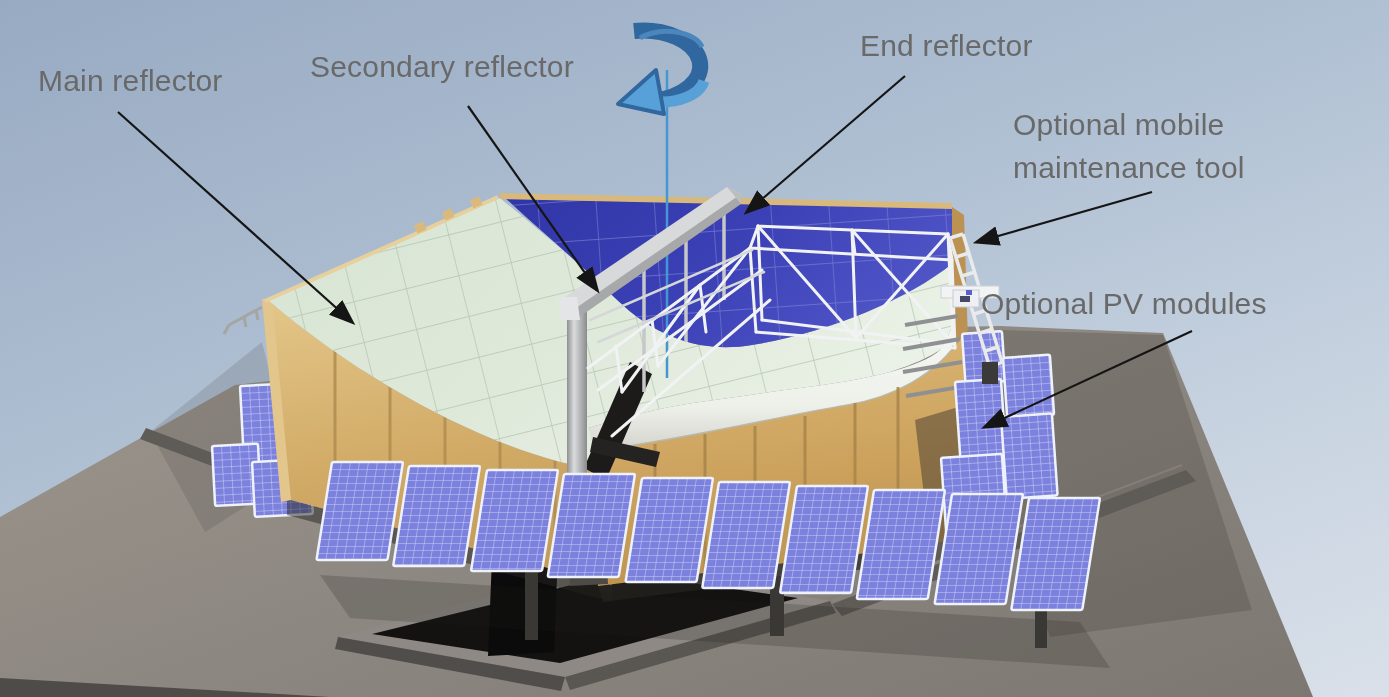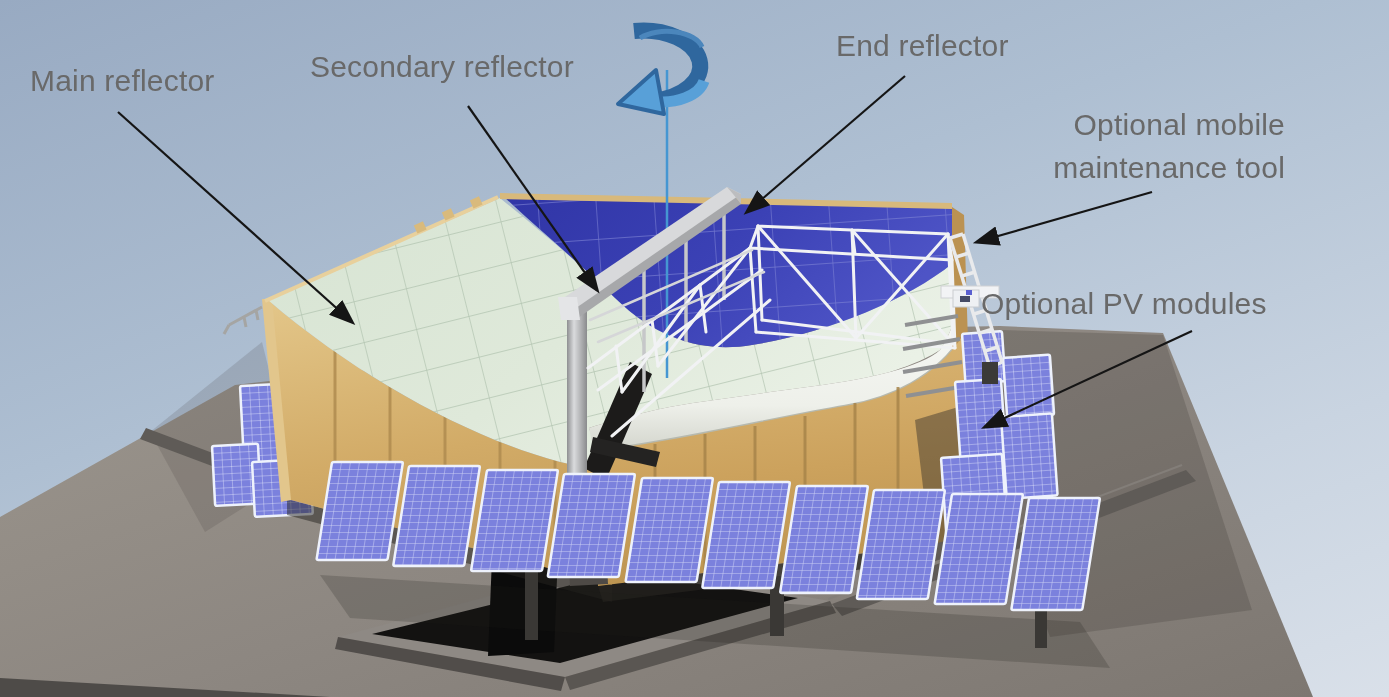--- a/index.html
+++ b/index.html
@@ -14,21 +14,21 @@
   .label{
     position:absolute;
     z-index:5;
     color:#696969;
     font-size:30px;
     line-height:1.42;
     white-space:nowrap;
     letter-spacing:.2px;
     user-select:none;
   }
-  .label.wrap{white-space:normal;width:272px;text-align:right;}
+  .label.wrap{white-space:normal;width:272px;}
 </style>
 </head>
 <body>
 
 <div class="stage">
 
 <svg width="1389" height="697" viewBox="0 0 1389 697">
   <defs>
     <linearGradient id="groundGrad" x1="0" y1="0.2" x2="1" y2="1">
       <stop offset="0" stop-color="#99938b"></stop>
@@ -340,19 +340,19 @@
 
   <g fill="none">
     <line x1="118" y1="112" x2="352" y2="322" stroke-width="2.2" marker-end="url(#arrowhead)" stroke="#151515"></line>
     <line x1="468" y1="106" x2="597" y2="290" stroke-width="2.2" marker-end="url(#arrowhead)" stroke="#151515"></line>
     <line x1="905" y1="76" x2="747" y2="212" stroke-width="2.2" marker-end="url(#arrowhead)" stroke="#151515"></line>
     <line x1="1152" y1="192" x2="977" y2="242" stroke-width="2.2" marker-end="url(#arrowhead)" stroke="#151515"></line>
     <line x1="1192" y1="331" x2="985" y2="427" stroke-width="2.2" marker-end="url(#arrowhead)" stroke="#151515"></line>
   </g>
 </svg>
 
-<div class="label" style="left:30px;top:60px">Main reflector</div>
+<div class="label" style="left:38px;top:60px">Main reflector</div>
 <div class="label" style="left:310px;top:46px">Secondary reflector</div>
-<div class="label" style="left:836px;top:25px">End reflector</div>
+<div class="label" style="left:860px;top:25px">End reflector</div>
 <div class="label wrap" style="left:1013px;top:104px">Optional mobile maintenance tool</div>
 <div class="label" style="left:981px;top:283px">Optional PV modules</div>
 
 </div>
 
 </body></html>

